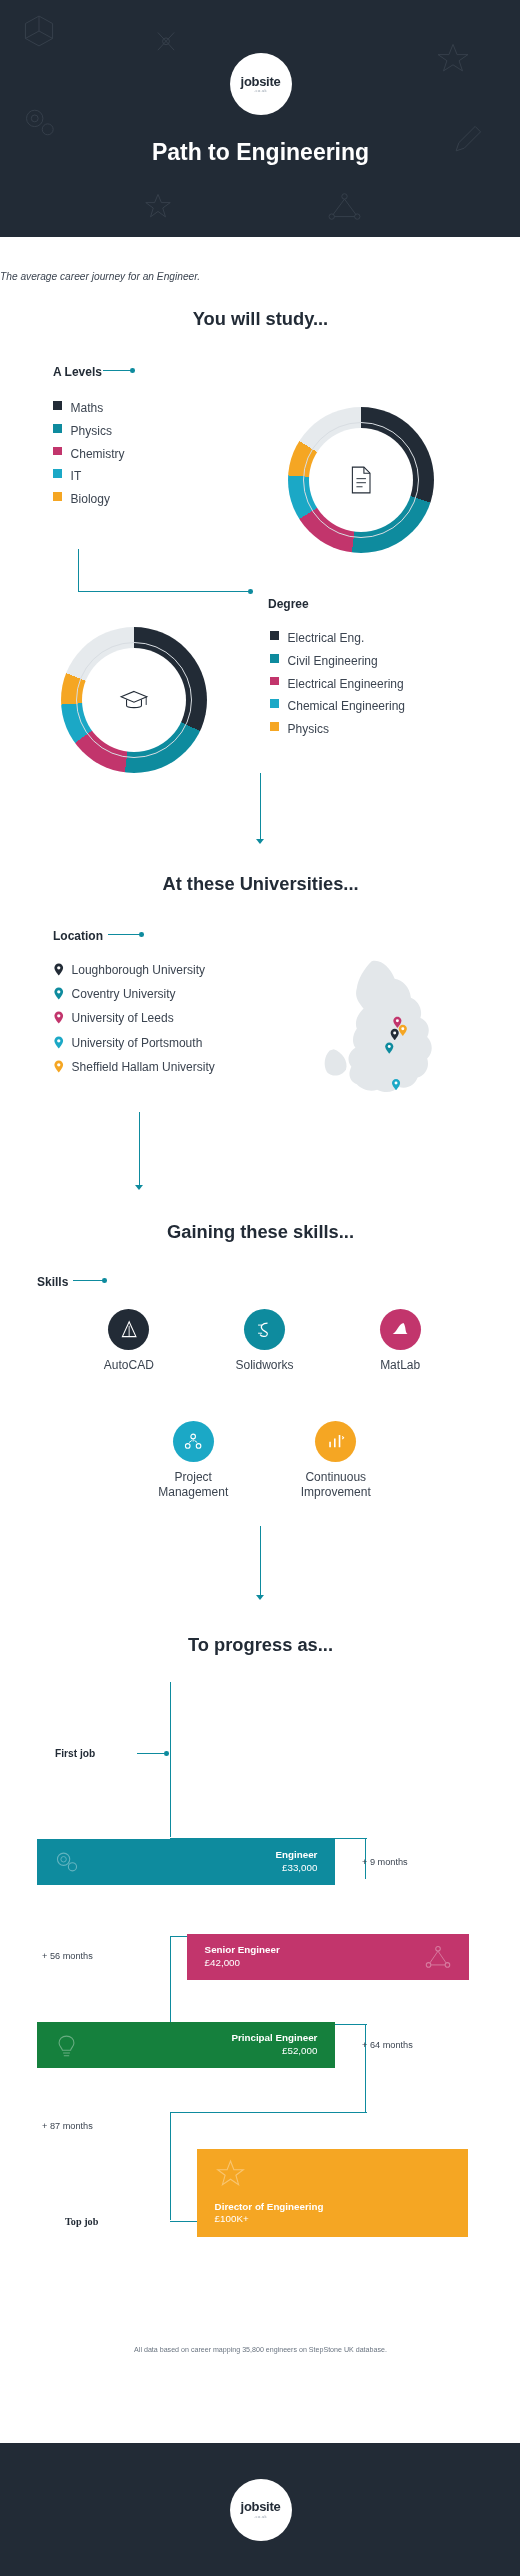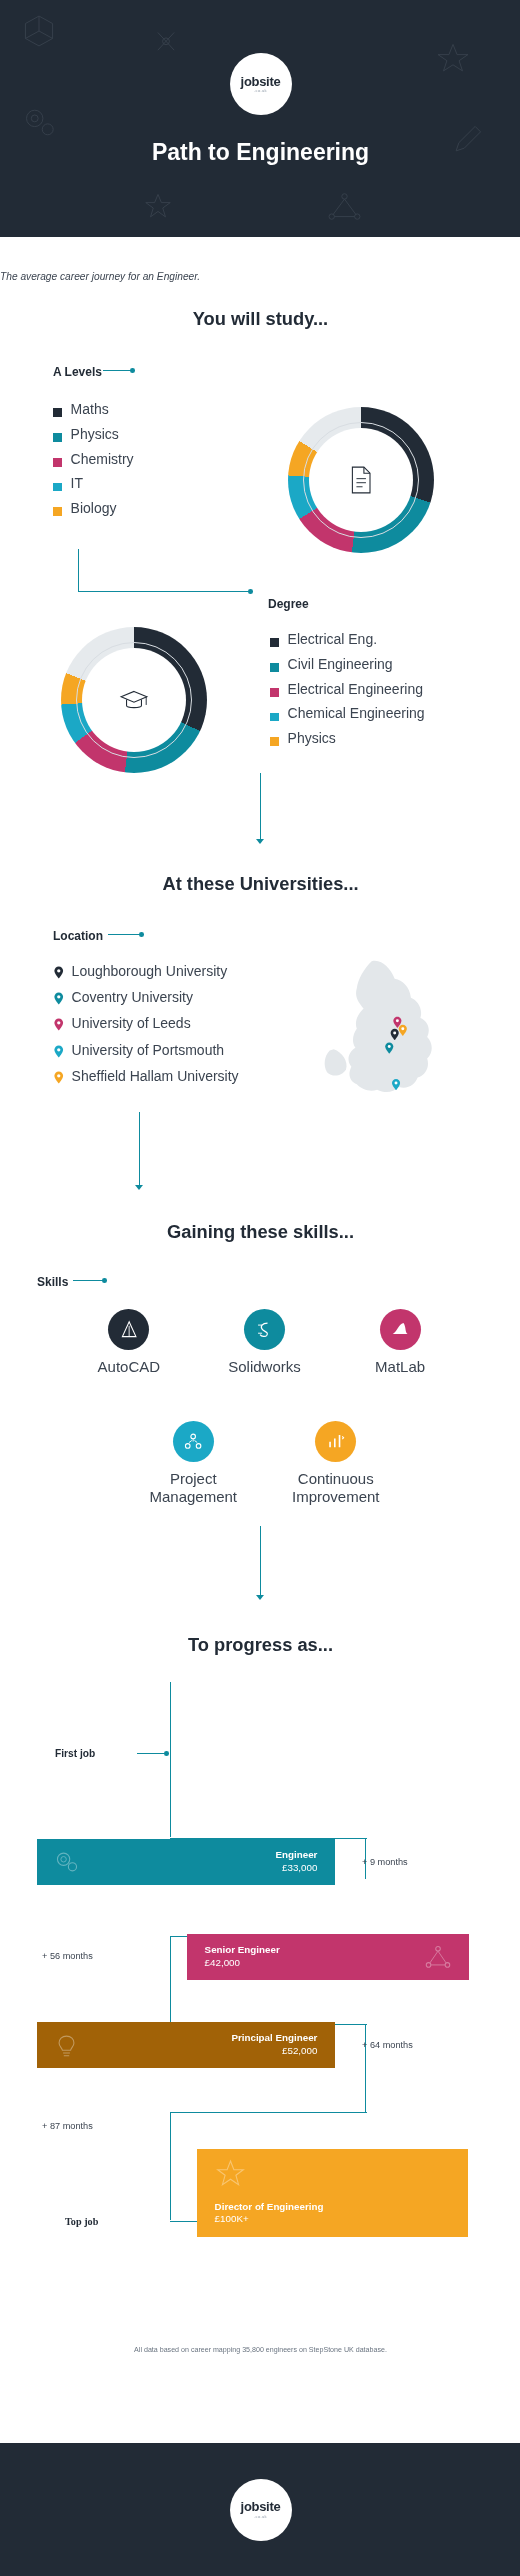--- a/index.html
+++ b/index.html
@@ -78,23 +78,23 @@
     font-weight: bold;
     color: #222b36;
   }
   .sub-label {
     font-size: 12px;
     font-weight: bold;
     color: #222b36;
   }
   .legend-item {
     display: flex;
-    align-items: flex-end;
+    align-items: flex-start;
     margin-bottom: 8.8px;
-    font-size: 14px;
+    font-size: 12px;
     color: #3b4450;
   }
   .legend-swatch {
     width: 8.8px; height: 8.8px;
     margin-right: 8.8px;
     flex: none;
   }
   .connector {
     position: absolute;
     background: #0e8b9e;
@@ -136,21 +136,21 @@
   .skill-circle {
     width: 41px; height: 41px;
     border-radius: 50%;
     display: flex;
     align-items: center;
     justify-content: center;
     margin: 0 auto;
   }
   .skill-label {
     text-align: center;
-    font-size: 15px;
+    font-size: 12px;
     color: #3b4450;
     margin-top: 7.5px;
     line-height: 1.25;
   }
 
   
   .job-bar {
     position: absolute;
     height: 46px;
     display: flex;
@@ -506,21 +506,21 @@
       <circle cx="36" cy="31" r="3.4" fill="none" stroke="#ffffff" stroke-width="1.5"></circle>
       <path d="M22 10.5 L10 28 M22 10.5 L34 28 M11.5 31 h21" stroke="#ffffff" stroke-width="1.4" fill="none"></path>
     </svg>
     <div class="job-text">
       <div class="job-title">Senior Engineer</div>
       <div class="job-salary">£42,000</div>
     </div>
   </div>
   <div class="months" style="left:42px;top:1951px;">+ 56 months</div>
 
-  <div class="job-bar" style="left:37px;top:2022px;width:298px;background:#a16207;justify-content:flex-end;padding-right:17.6px;text-align:right;">
+  <div class="job-bar" style="left:37px;top:2022px;width:298px;background:#15803d;justify-content:flex-end;padding-right:17.6px;text-align:right;">
     <svg class="bar-deco" style="left:16.3px;top:9.5px;" width="27" height="28.5" viewBox="0 0 40 42">
       <path d="M20 6 C13 6 9 11 9 16 C9 21 13 23 14 27 h12 c1-4 5-6 5-11 C31 11 27 6 20 6 Z" fill="none" stroke="#ffffff" stroke-width="1.6"></path>
       <path d="M15 31 h10 M16 35 h8" stroke="#ffffff" stroke-width="1.5"></path>
     </svg>
     <div class="job-text">
       <div class="job-title">Principal Engineer</div>
       <div class="job-salary">£52,000</div>
     </div>
 
   </div>

